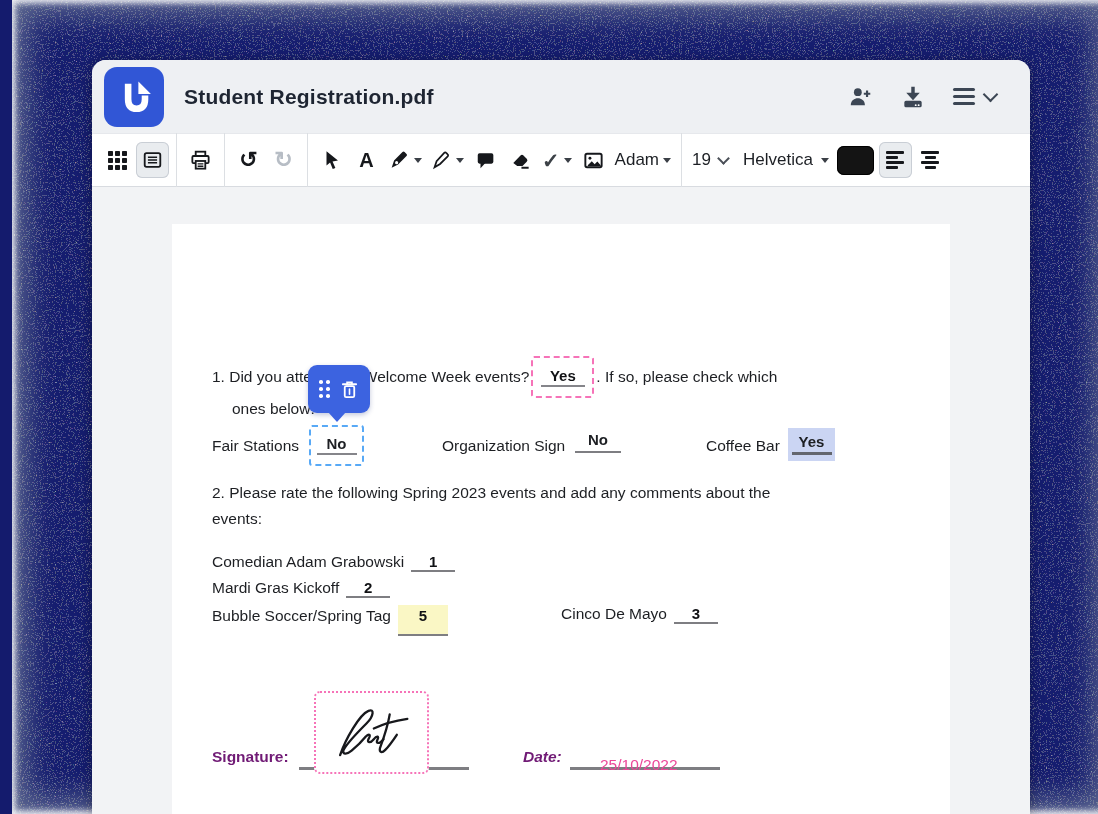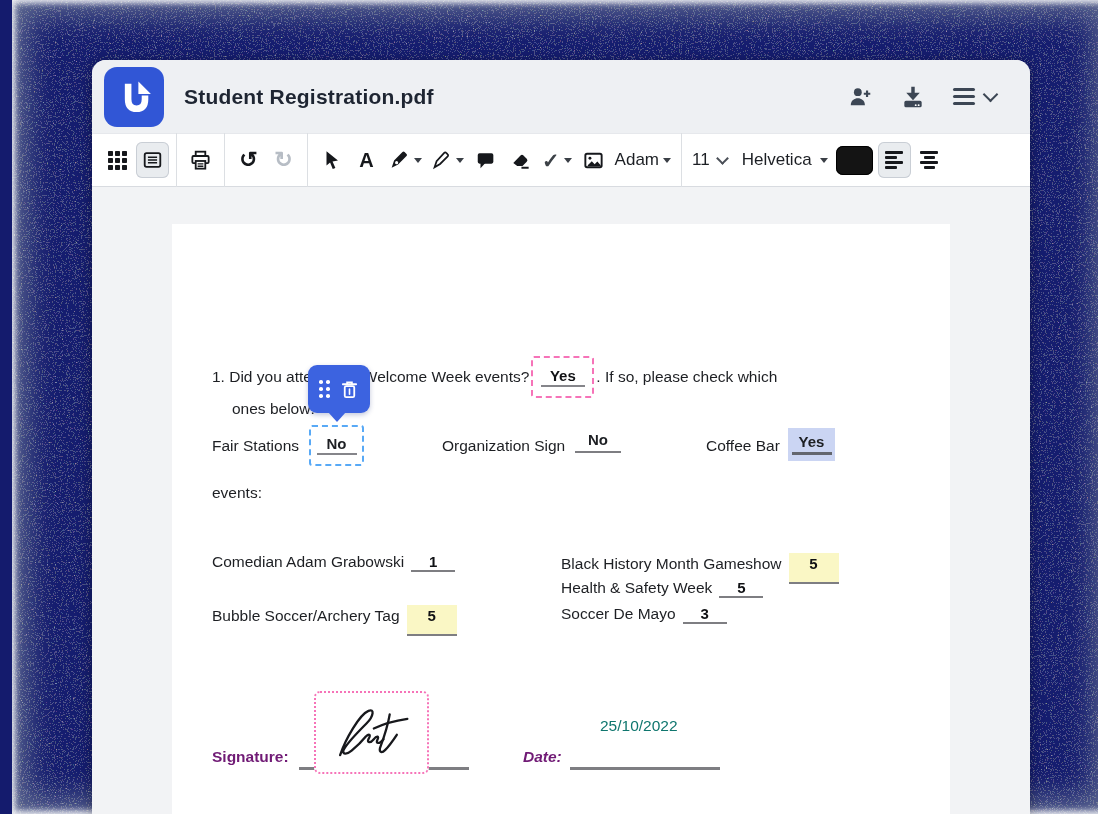--- a/index.html
+++ b/index.html
@@ -87,21 +87,21 @@
   .rval{display:inline-block;width:44px;text-align:center;font-weight:700;font-size:15px;color:#101114;
     border-bottom:2.5px solid #7e7e82;margin-left:7px;cursor:pointer;line-height:1.15;}
   .hl-yellow{background:#faf7c5;padding:2px 3px 10px 3px;margin-bottom:-10px;}
   
   .sig-label{position:absolute;left:40px;top:524px;font-size:15.5px;}
   .sig-line{position:absolute;left:127px;top:543px;width:170px;height:2.5px;background:#7e7e82;}
   .sig-box{position:absolute;left:142px;top:467px;width:111px;height:79px;border:2.5px dotted #f673b8;
     border-radius:6px;background:#fff;display:flex;align-items:center;justify-content:center;cursor:pointer;z-index:4;}
   .date-label{position:absolute;left:351px;top:524px;font-size:15.5px;font-style:italic;}
   .date-line{position:absolute;left:398px;top:543px;width:150px;height:2.5px;background:#7e7e82;}
-  .date-val{position:absolute;left:428px;top:493px;font-size:15.5px;color:#0f766e;cursor:pointer;}
+  .date-val{position:absolute;left:428px;top:532px;font-size:15.5px;color:#ec4899;cursor:pointer;}
 </style>
 </head>
 <body>
 
 <div class="stage">
   <svg class="noise-svg" width="1098" height="814">
     <defs>
       <filter id="nz" x="0" y="0" width="100%" height="100%">
         <feTurbulence type="fractalNoise" baseFrequency="0.85" numOctaves="3" stitchTiles="stitch"></feTurbulence>
         <feComponentTransfer>
@@ -234,21 +234,21 @@
           <circle cx="8.3" cy="9.7" r="1.5" fill="#16181c"></circle>
           <path d="M6 17 l4.2-4.2 3 3 2.8-2.8 3.5 3.9 v1.1 h-13.5z" fill="#16181c"></path>
         </svg>
       </div>
       <div class="tbtn">
         <span class="tlabel">Adam</span>
         <span class="caret"></span>
       </div>
       <div class="tdiv"></div>
       <div class="tbtn" style="gap:8px;">
-        <span class="tlabel">11</span>
+        <span class="tlabel">19</span>
         <span class="chev-sm"></span>
       </div>
       <div class="tbtn" style="gap:8px;margin-left:8px;text-align:center;">
         <span class="tlabel">Helvetica</span>
         <span class="caret"></span>
       </div>
       <div class="swatch"></div>
       <div class="tbtn sel">
         <span class="alignbars al-left">
             <i></i>
@@ -307,38 +307,36 @@
           <span class="lbl" style="left:270px">Organization Sign</span>
           <span class="plain-val">No</span>
           <span class="lbl" style="left:534px">Coffee Bar</span>
           <span class="lav-val">
             <span class="fv">Yes</span>
             <span class="ful"></span>
           </span>
         </div>
 
         <div class="q2 doc-text">
+          <div>2.  Please rate the following Spring 2023 events and add any comments about the</div>
           <div>events:</div>
         </div>
 
         <div class="r-row doc-text" style="left:40px;top:329px">
           <span>Comedian Adam Grabowski</span><span class="rval">1</span>
         </div>
+        <div class="r-row doc-text" style="left:40px;top:355px">
+          <span>Mardi Gras Kickoff</span><span class="rval">2</span>
+        </div>
         <div class="r-row doc-text" style="left:40px;top:381px">
-          <span>Bubble Soccer/Archery Tag</span><span class="rval hl-yellow">5</span>
-        </div>
-
-        <div class="r-row doc-text" style="left:389px;top:329px">
-          <span>Black History Month Gameshow</span><span class="rval hl-yellow">5</span>
-        </div>
-        <div class="r-row doc-text" style="left:389px;top:355px">
-          <span>Health &amp; Safety Week</span><span class="rval">5</span>
-        </div>
+          <span>Bubble Soccer/Spring Tag</span><span class="rval hl-yellow">5</span>
+        </div>
+
         <div class="r-row doc-text" style="left:389px;top:381px">
-          <span>Soccer De Mayo</span><span class="rval">3</span>
+          <span>Cinco De Mayo</span><span class="rval">3</span>
         </div>
 
         <div class="sig-label bold">Signature:</div>
         <div class="sig-line"></div>
         <div class="sig-box">
           <svg width="92" height="62" viewBox="0 0 100 70">
             <path d="M14 60 C20 42 36 14 46 10 C53 7 52 16 44 24 C34 34 22 46 18 54 C16 59 21 60 27 55 C33 50 39 44 43 39 C47 35 49 37 46 42 C44 46 48 47 52 42 C56 37 58 39 56 43 C54 47 58 48 63 42" fill="none" stroke="#17181c" stroke-width="2.6" stroke-linecap="round"></path>
             <path d="M70 14 C68 26 62 44 59 52 C58 57 61 58 65 54 C69 50 74 43 78 37" fill="none" stroke="#17181c" stroke-width="2.6" stroke-linecap="round"></path>
             <path d="M52 30 C62 25 76 21 90 19" fill="none" stroke="#17181c" stroke-width="2.4" stroke-linecap="round"></path>
           </svg>

